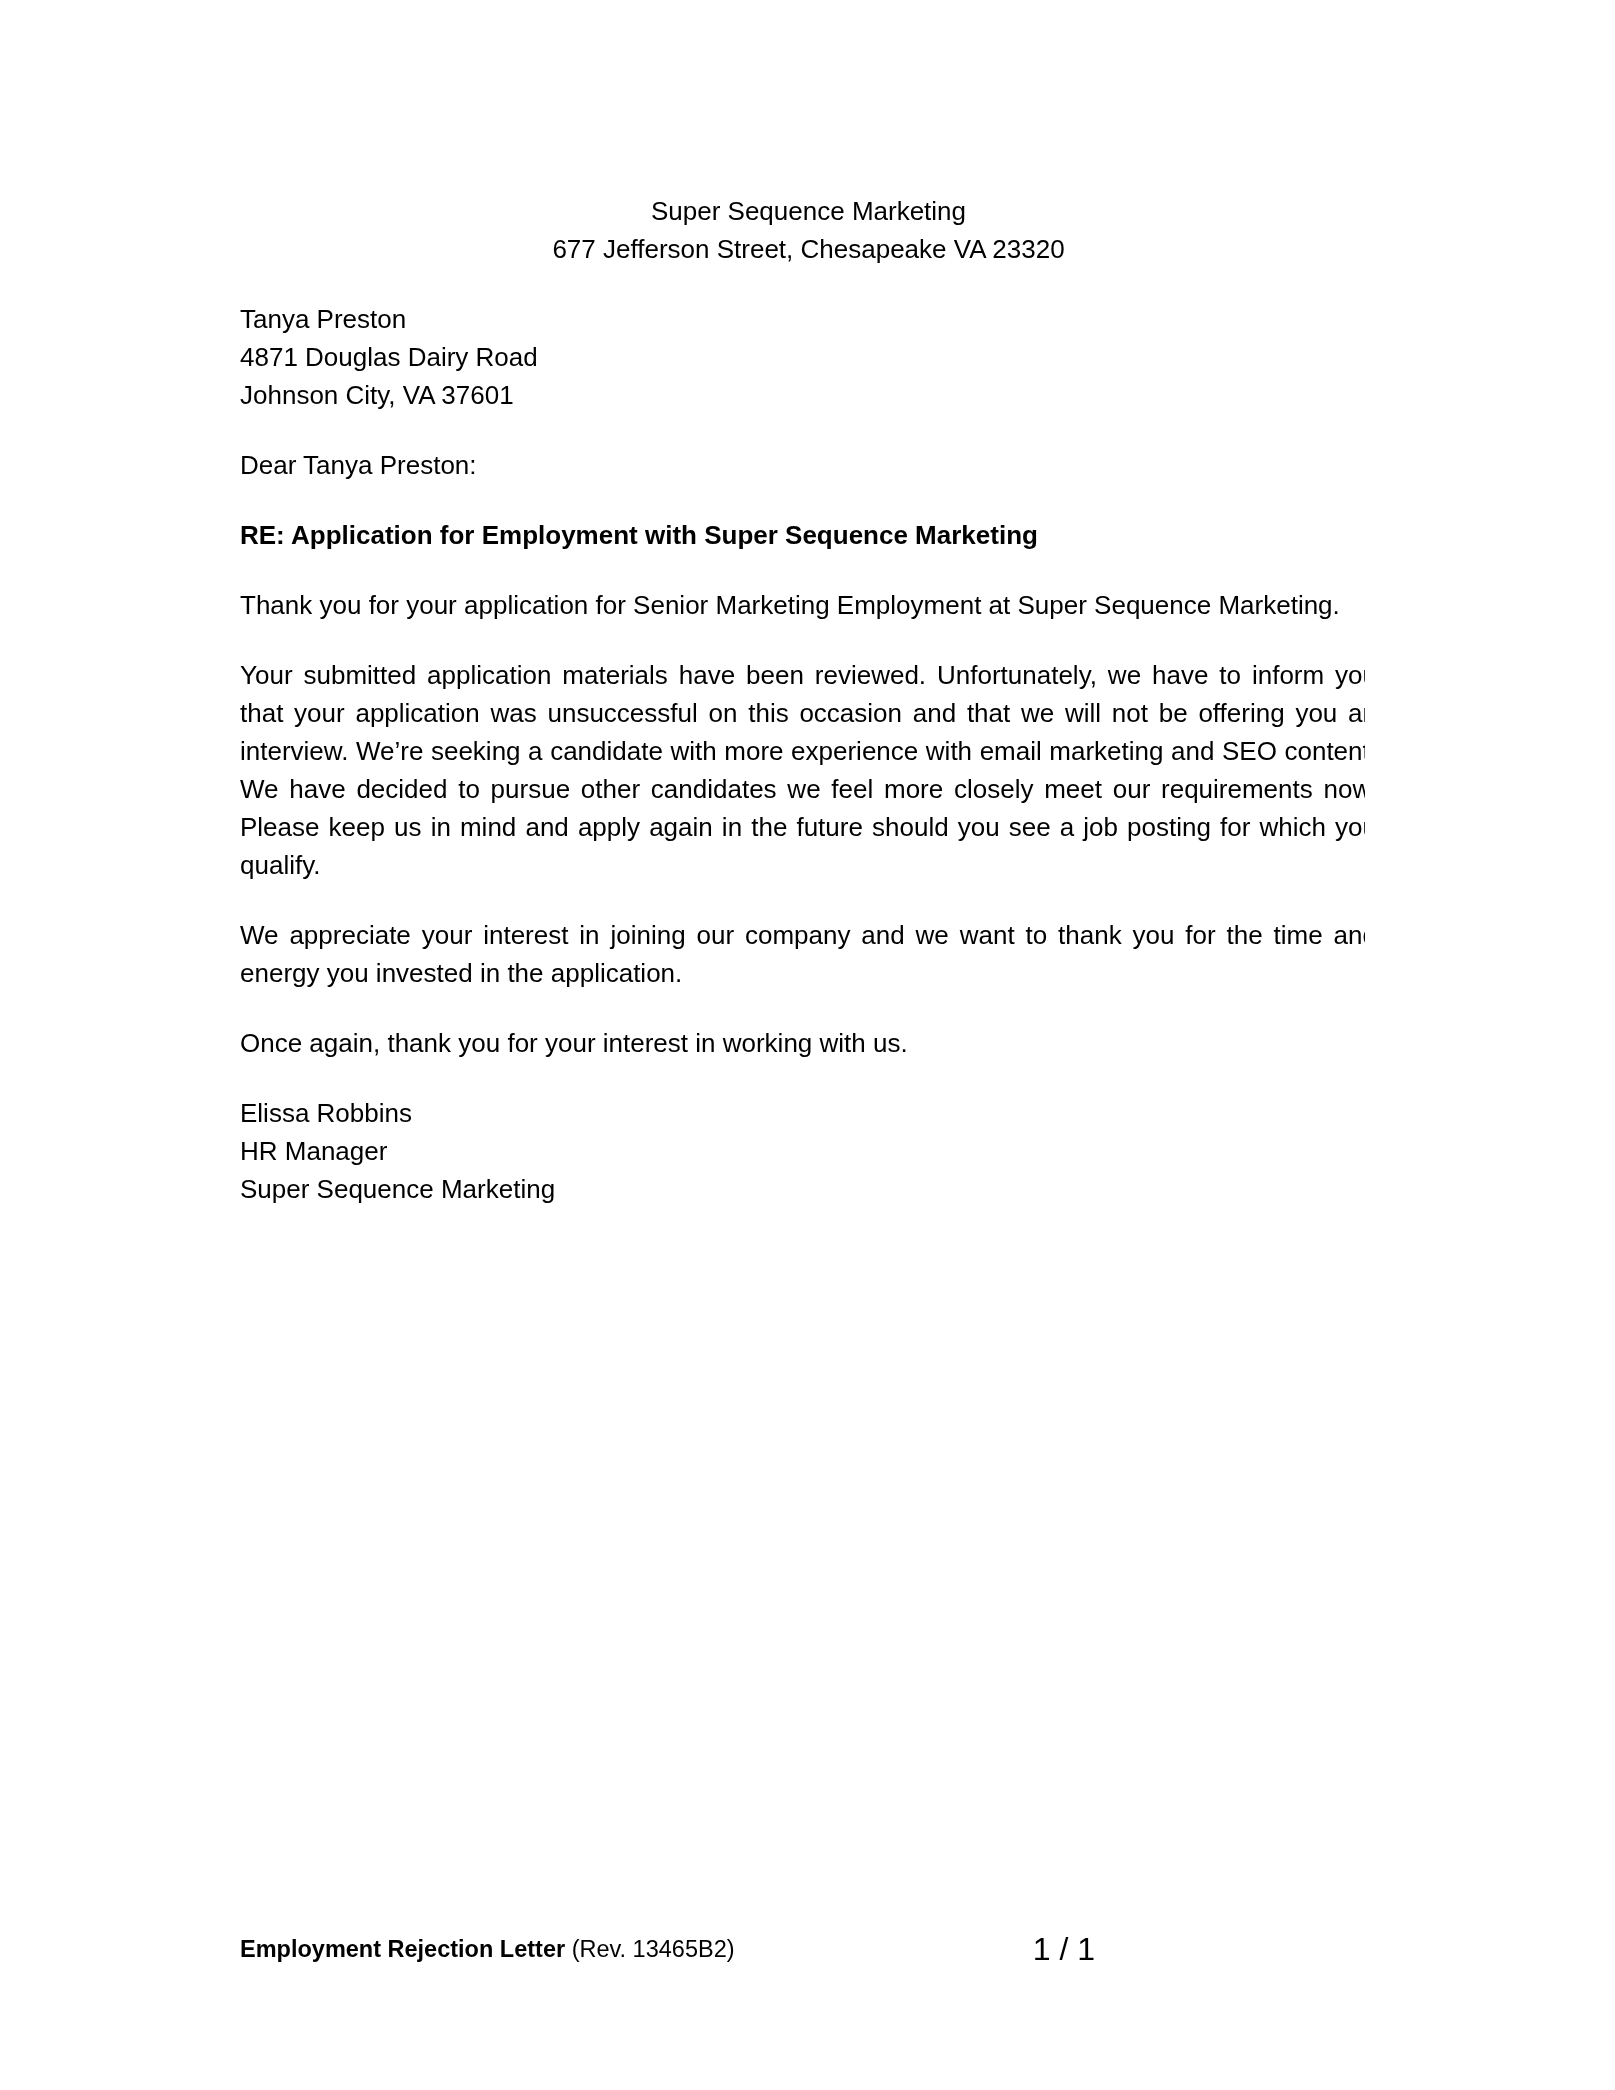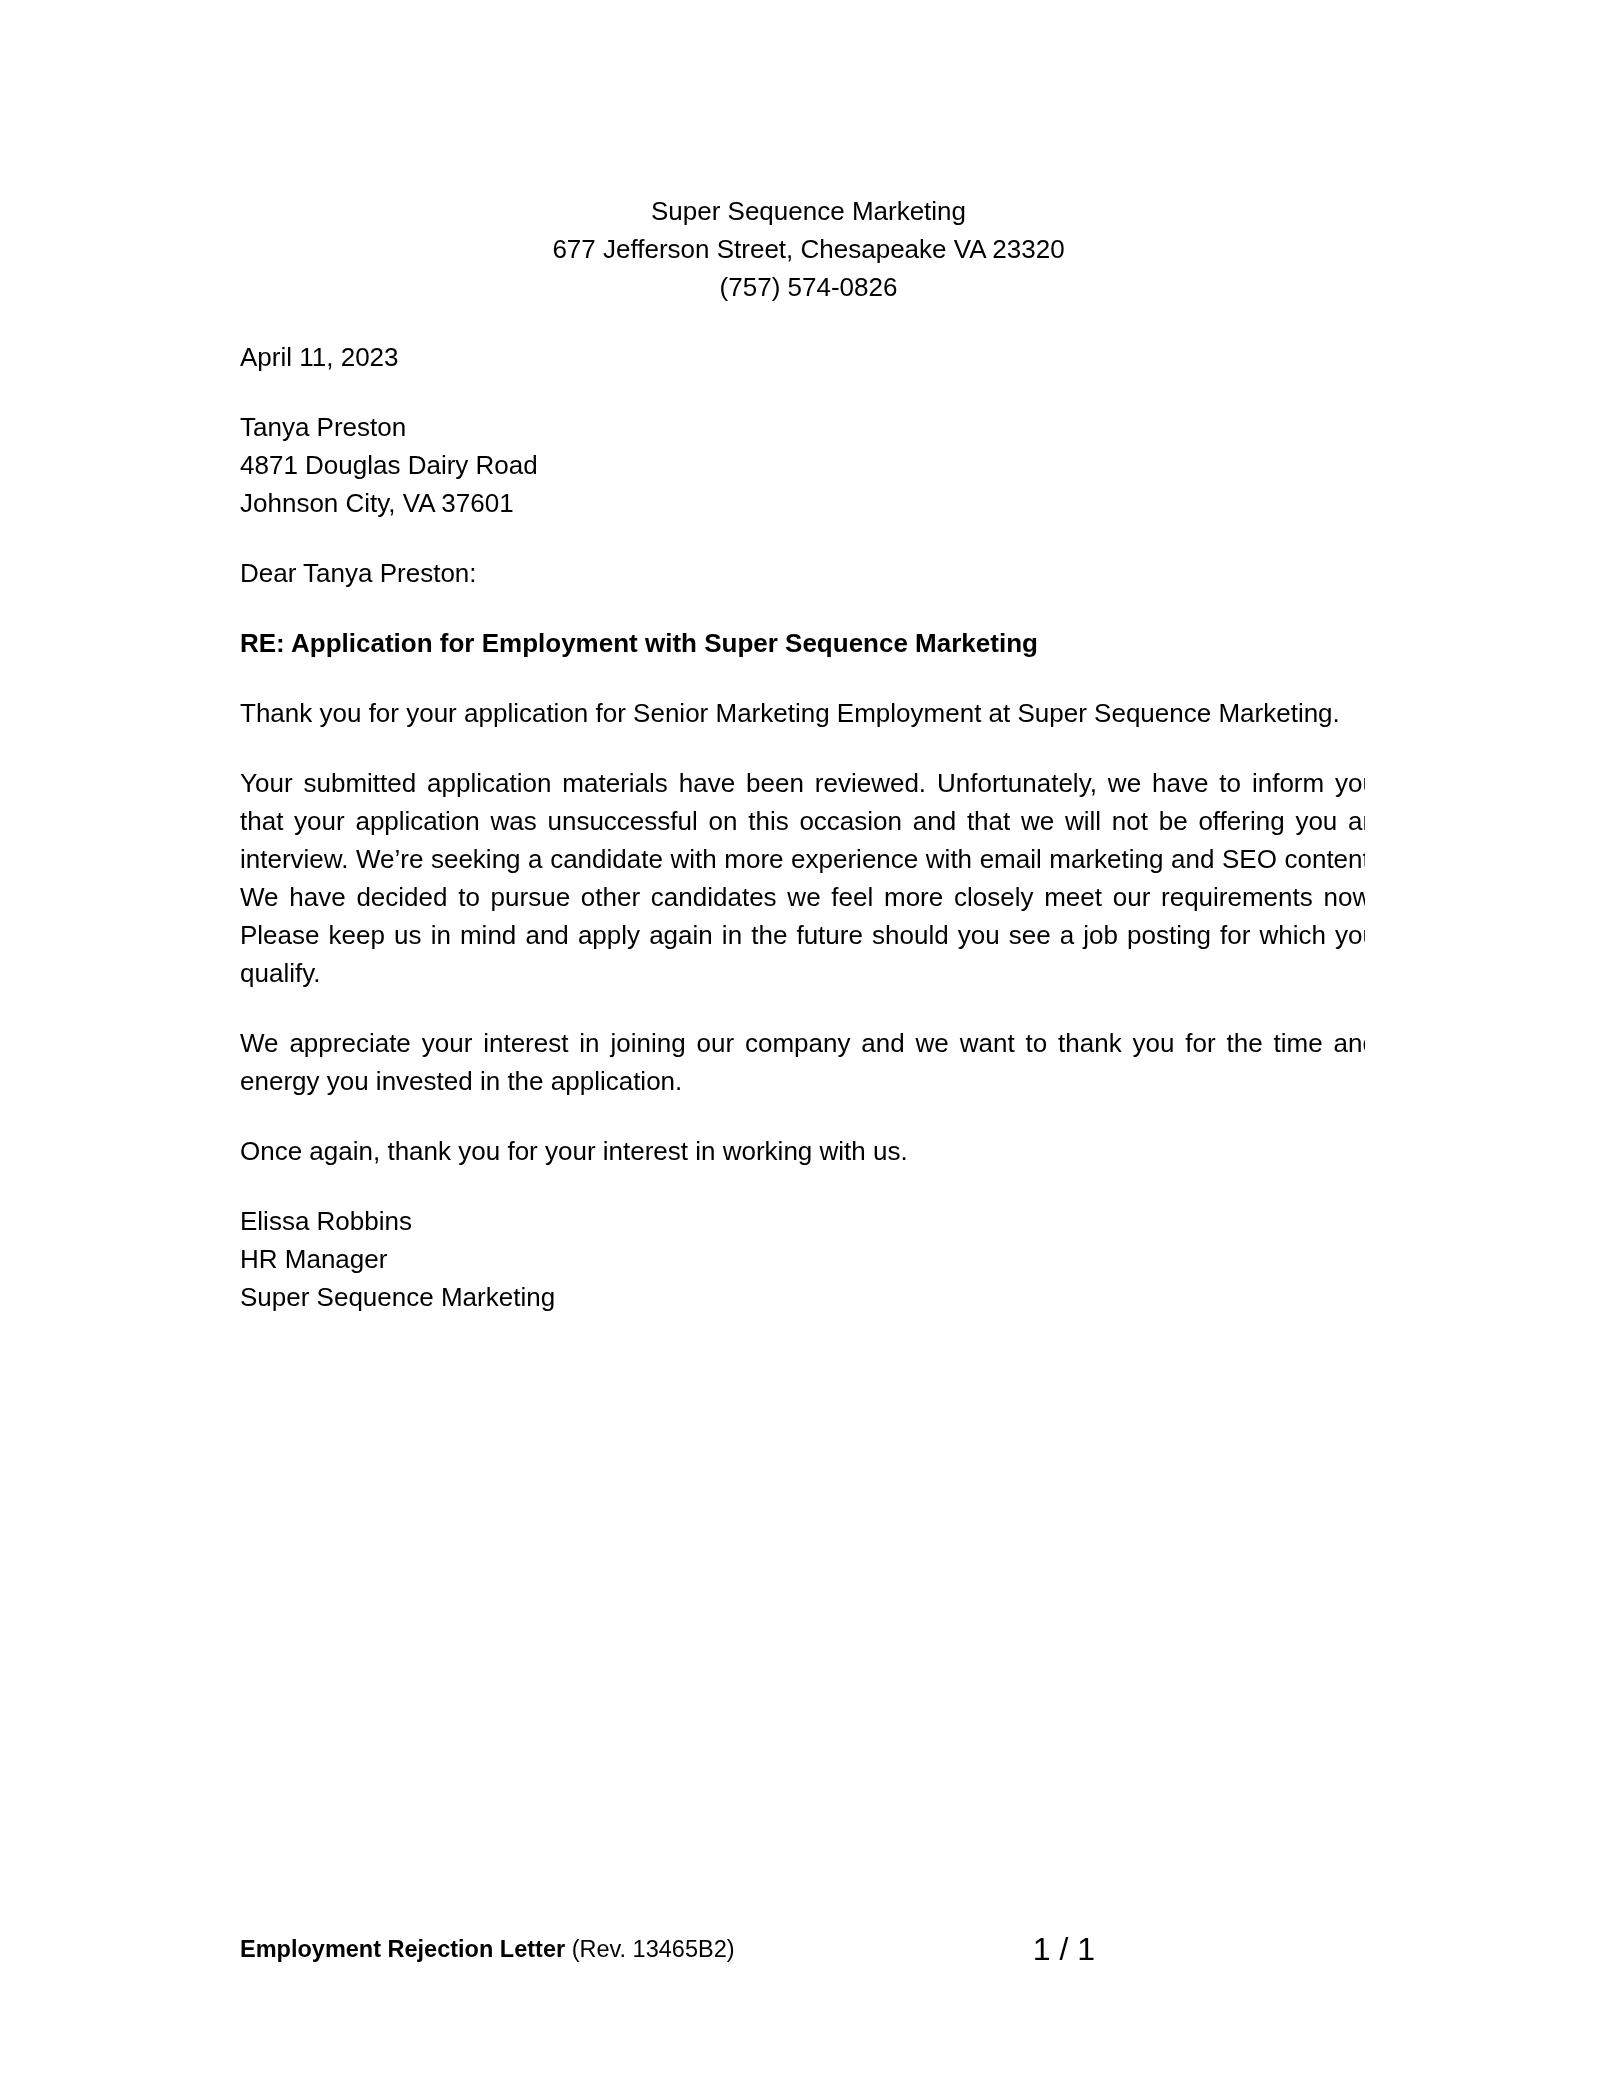--- a/index.html
+++ b/index.html
@@ -59,24 +59,22 @@
 </style>
 </head>
 <body>
 
 <div class="page">
   <div class="content">
 
     <div class="letterhead block">
       <div>Super Sequence Marketing</div>
       <div>677 Jefferson Street, Chesapeake VA 23320</div>
-      <div>(757) 574-0826</div>
     </div>
 
-    <div class="block">April 11, 2023</div>
 
     <div class="block">
       <div>Tanya Preston</div>
       <div>4871 Douglas Dairy Road</div>
       <div>Johnson City, VA 37601</div>
     </div>
 
     <div class="block">Dear Tanya Preston:</div>
 
     <div class="block subject">RE: Application for Employment with Super Sequence Marketing</div>

